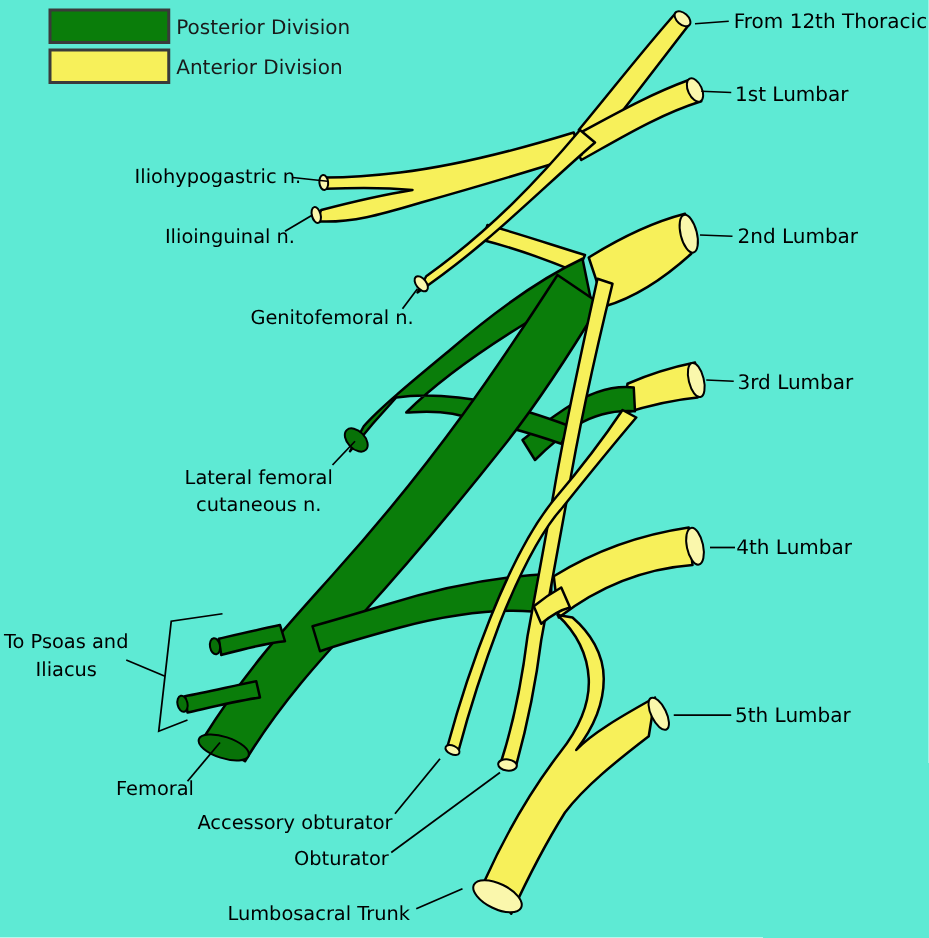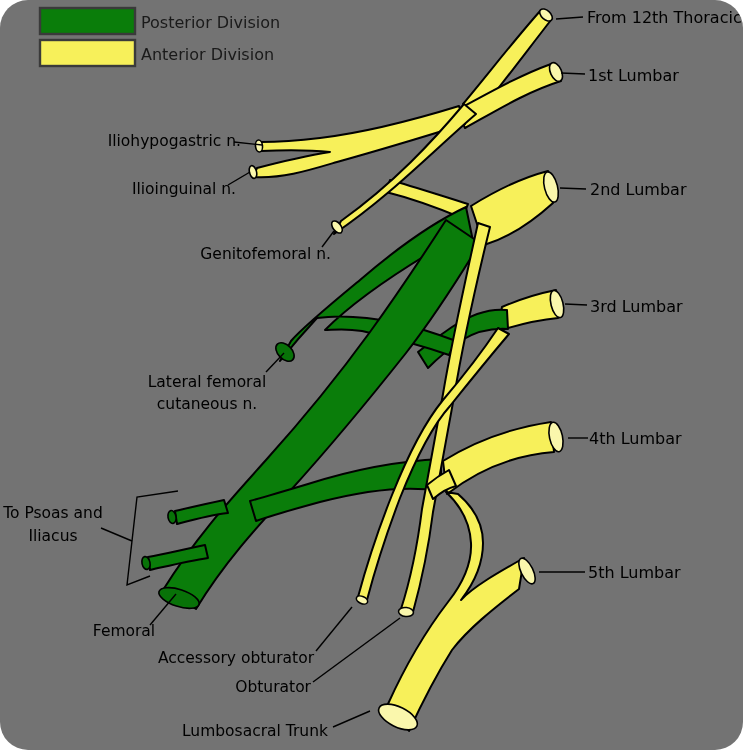--- a/index.html
+++ b/index.html
@@ -1,16 +1,16 @@
 <!DOCTYPE html>
 <html><head>
 <meta charset="utf-8">
 <style>
   html,body{margin:0;padding:0;background:#ffffff;}
-  .stage{position:relative;width:743px;height:750px;background:#737373;overflow:hidden;border-radius:28px;}
+  .stage{position:relative;width:743px;height:750px;background:#5eead4;overflow:hidden;}
   svg{display:block;}
   .tube{stroke:#000;stroke-width:2;stroke-linejoin:round;}
   .cap{stroke:#000;stroke-width:1.6;}
   .leader{stroke:#000;stroke-width:1.4;fill:none;}
   .bracket{stroke:#000;stroke-width:1.4;fill:none;}
   .lbl{font-family:"DejaVu Sans",sans-serif;font-size:15.5px;fill:#000;}
   .root-lbl{font-family:"DejaVu Sans",sans-serif;font-size:16px;fill:#000;}
   .legend-lbl{font-family:"DejaVu Sans",sans-serif;font-size:16px;fill:#1a1a1a;}
   .legend-box{stroke:#3a3a3a;stroke-width:2.4;}
 </style>

